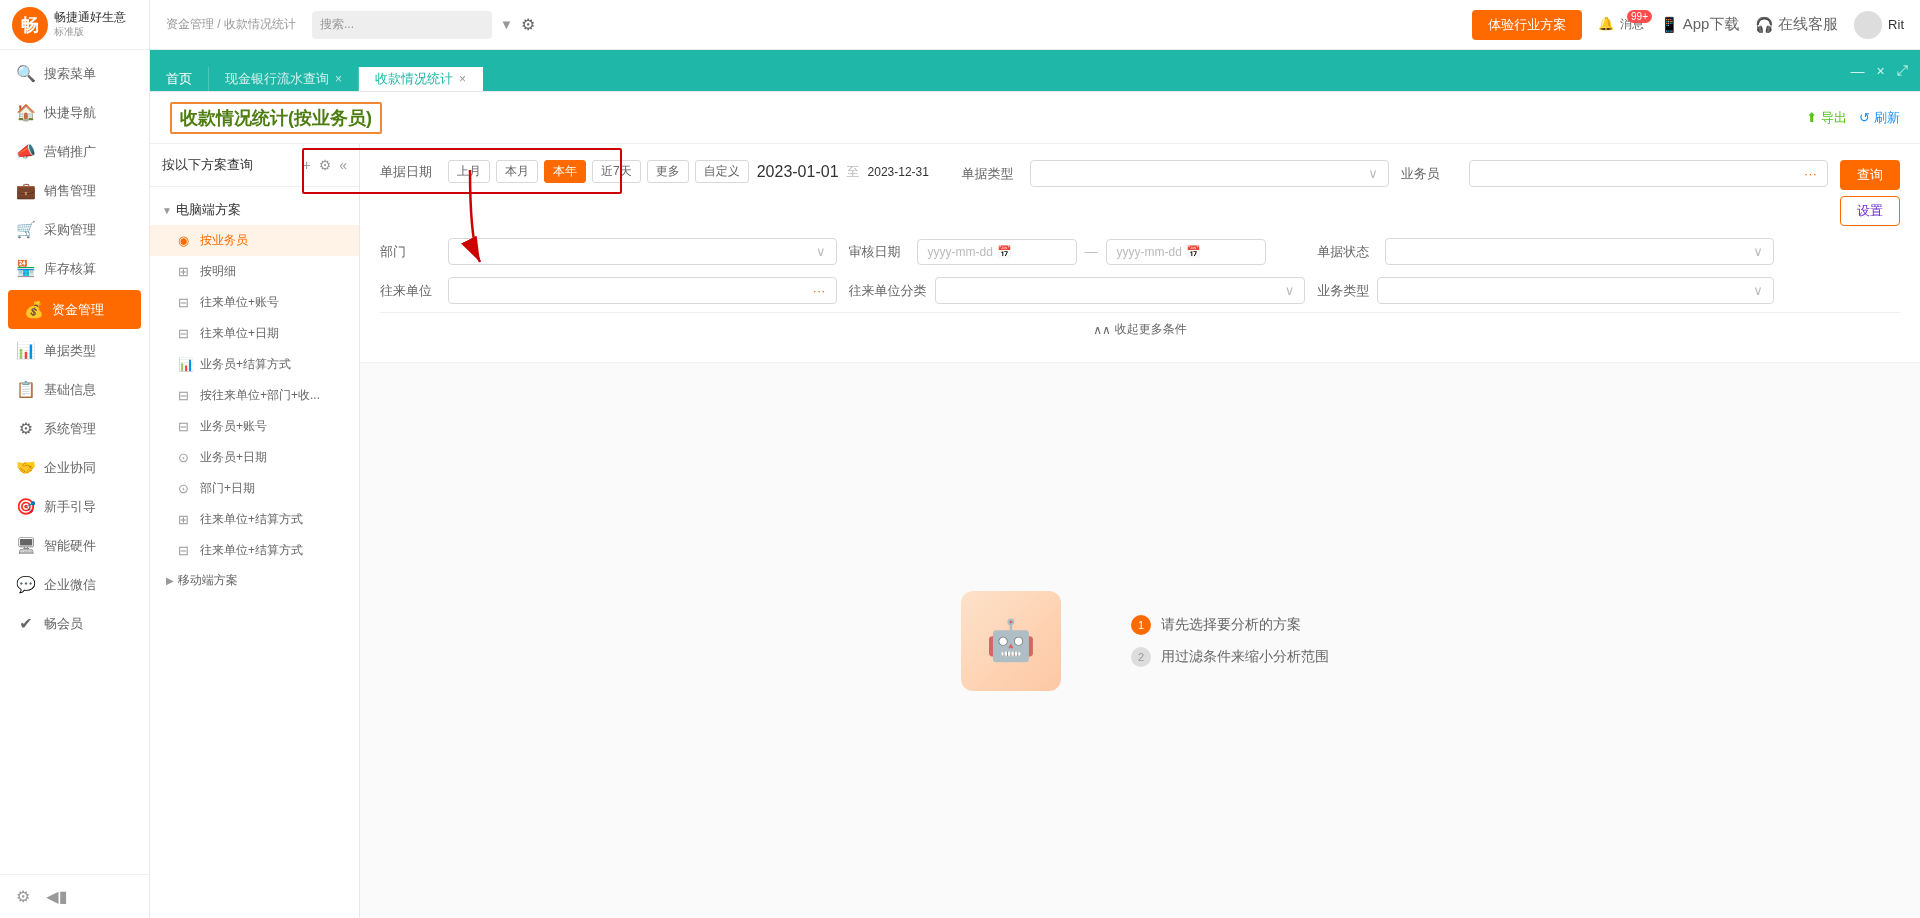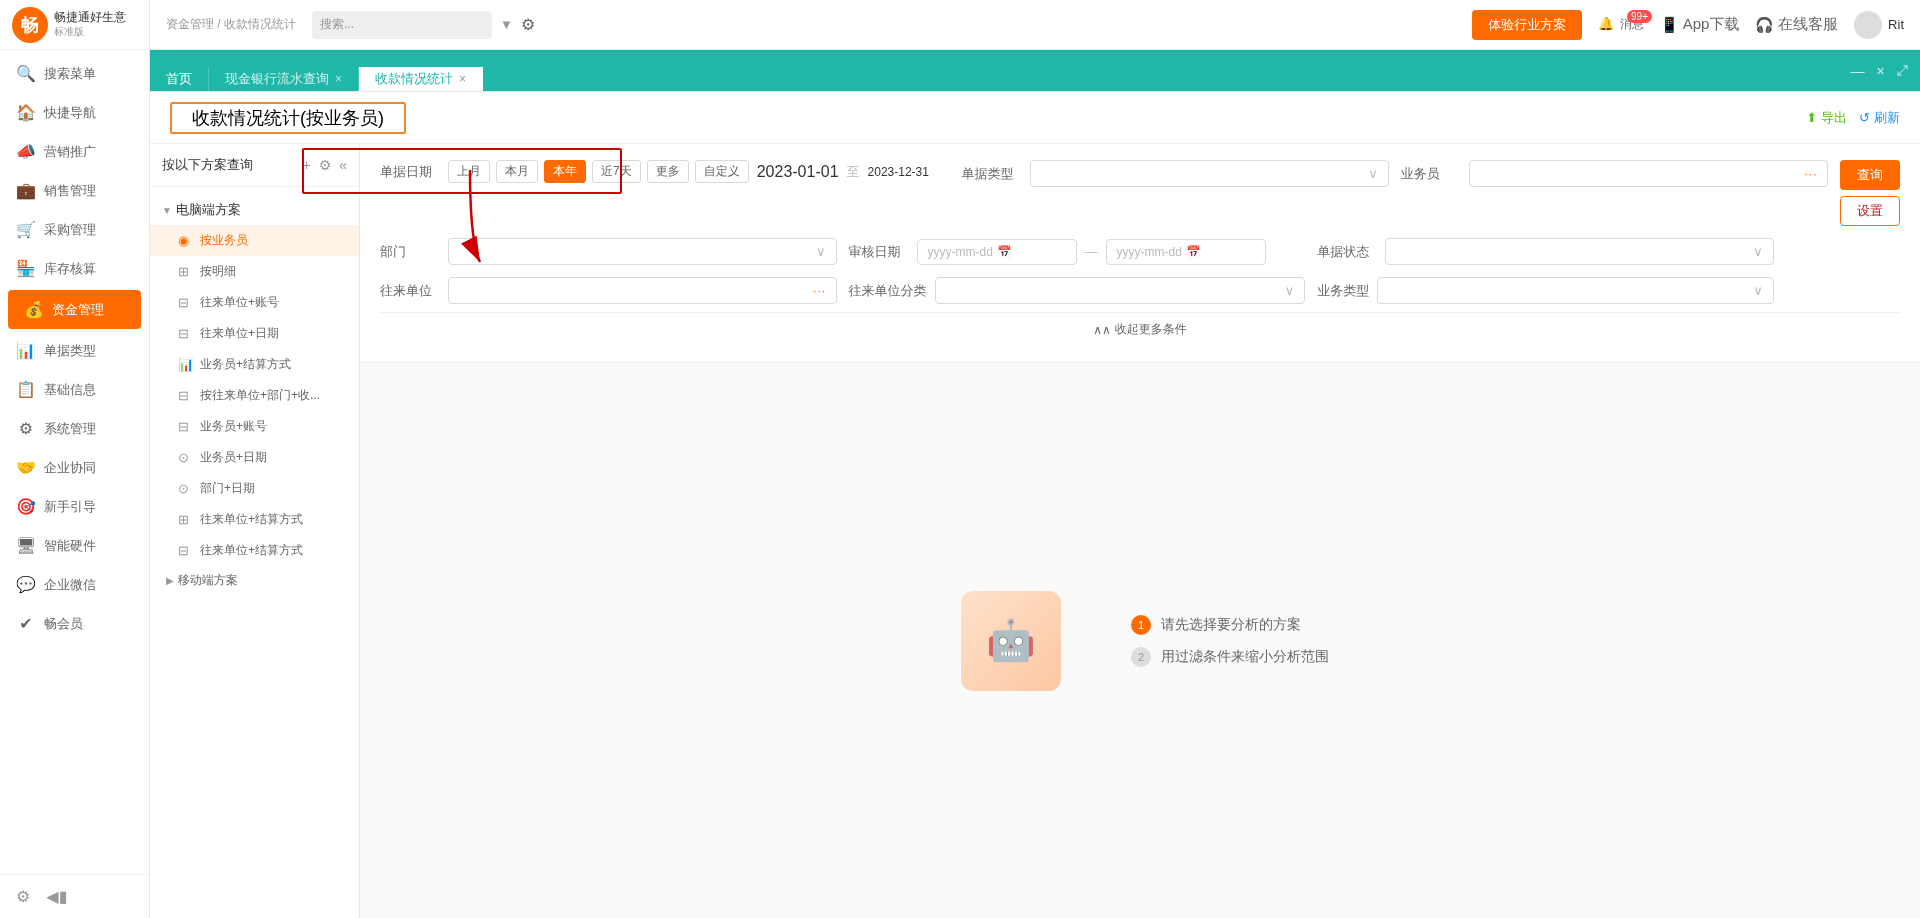--- a/index.html
+++ b/index.html
@@ -121,23 +121,23 @@
     
     .right-area { flex: 1; display: flex; flex-direction: column; overflow: hidden; }
 
     
     .page-title-bar {
       height: 52px; background: #fff; border-bottom: 1px solid #f0f0f0;
       display: flex; align-items: center; padding: 0 20px;
       justify-content: space-between;
     }
     .page-title {
-      font-size: 18px; font-weight: 400; color: #000000;
+      font-size: 18px; font-weight: 700; color: #4d7c0f;
       border: 2px solid #e83;
-      padding: 2px 20px;
+      padding: 2px 8px;
       border-radius: 2px;
     }
     .page-title-actions { display: flex; gap: 12px; align-items: center; }
     .action-btn {
       display: flex; align-items: center; gap: 4px; color: #52c41a;
       cursor: pointer; font-size: 13px; background: none; border: none;
     }
     .action-btn.refresh { color: #1890ff; }
 
     
@@ -166,21 +166,21 @@
       background: white; min-width: 160px; font-size: 12px; color: #999;
     }
     .cal-icon { color: #bbb; }
     .dash { color: #bbb; }
 
     .btn-query {
       background: #ff6a00; color: white; border: none; padding: 6px 8px;
       border-radius: 4px; cursor: pointer; font-size: 13px; white-space: nowrap;
     }
     .btn-settings {
-      background: white; color: #b91c1c; border: 1px solid #ff6a00; padding: 5px 16px;
+      background: white; color: #6d28d9; border: 1px solid #ff6a00; padding: 5px 16px;
       border-radius: 4px; cursor: pointer; font-size: 13px; white-space: nowrap;
     }
 
     .filter-actions { display: flex; flex-direction: column; gap: 6px; }
 
     .collapse-bar {
       display: flex; justify-content: center; align-items: center;
       padding: 8px; border-top: 1px solid #f0f0f0; margin-top: 8px;
       cursor: pointer; color: #666; font-size: 12px; gap: 4px;
     }

